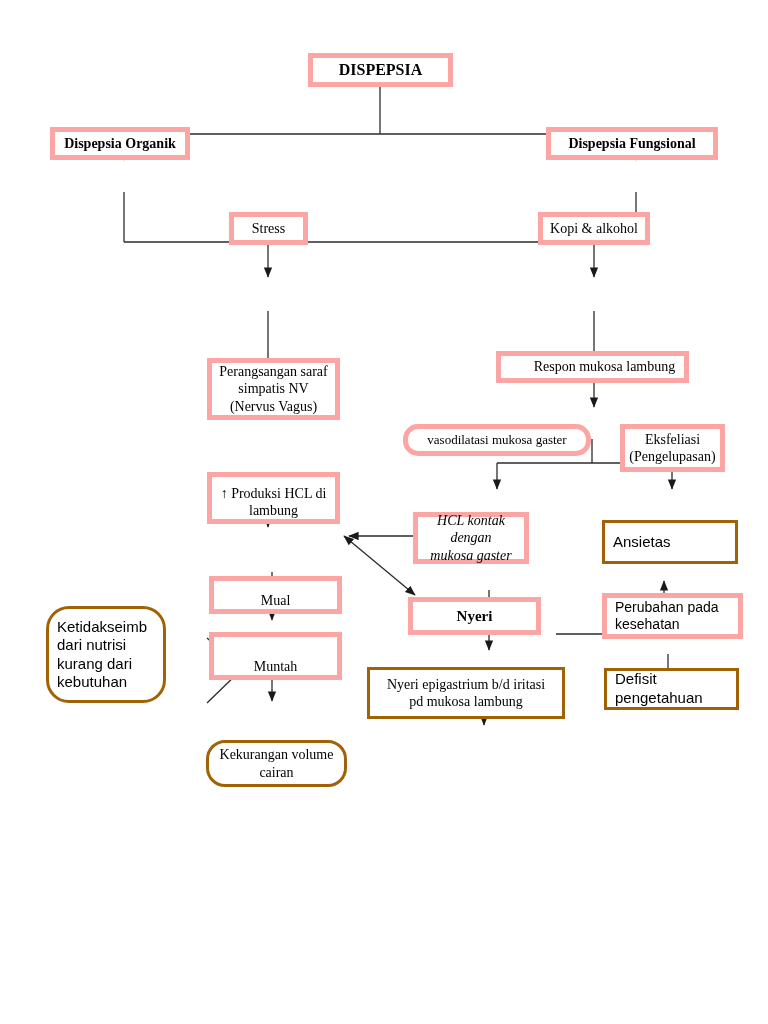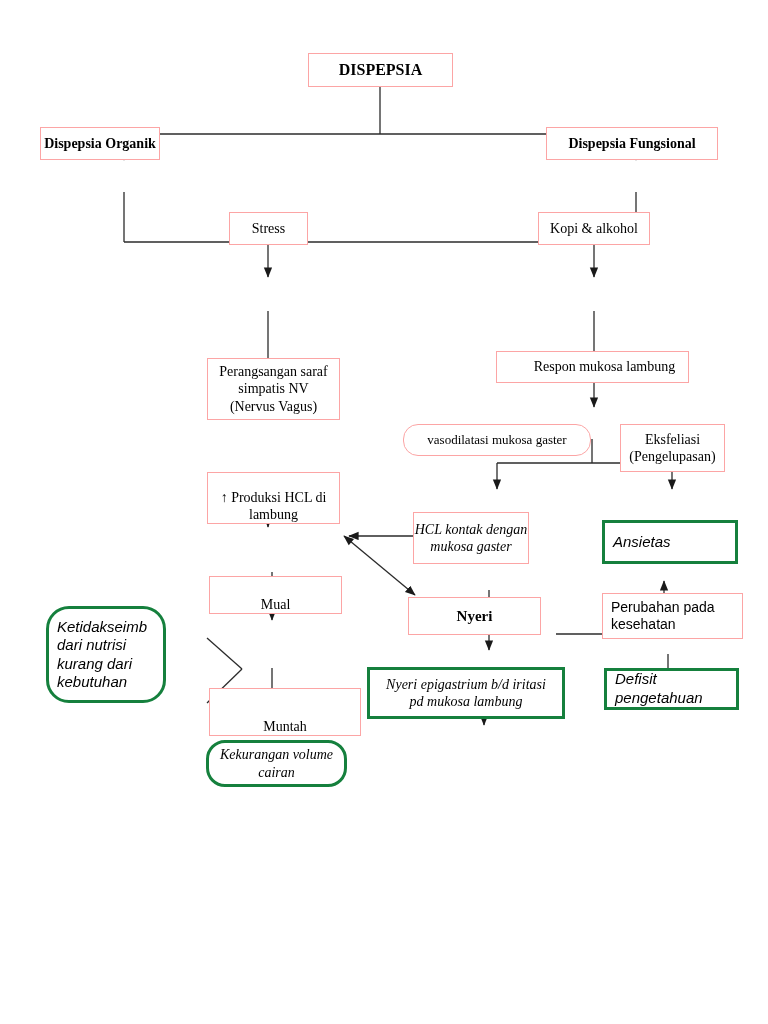--- a/index.html
+++ b/index.html
@@ -5,22 +5,22 @@
 <style>
   html,body{margin:0;padding:0;background:#ffffff;}
   body{width:768px;height:1024px;position:relative;overflow:hidden;
        font-family:"Liberation Serif","DejaVu Serif",serif;color:#000;}
   #canvas{position:absolute;left:0;top:0;width:768px;height:1024px;}
   svg.links{position:absolute;left:0;top:0;width:768px;height:1024px;pointer-events:none;}
   .node{position:absolute;box-sizing:border-box;background:#fff;
         display:flex;align-items:center;justify-content:center;text-align:center;}
   .node .tx{display:block;width:100%;line-height:1.22;}
   
-  .bd-thin{border:1px solid #fca5a5;}
-  .bd-thick{border:3px solid #15803d;font-style:italic;}
+  .bd-thin{border:5px solid #fca5a5;}
+  .bd-thick{border:3px solid #a16207;}
   
   .serif{font-family:"Liberation Serif","DejaVu Serif",serif;}
   .sans{font-family:"Liberation Sans","DejaVu Sans",sans-serif;}
   .bold{font-weight:bold;}
   .align-top{align-items:flex-end;}
   .align-left .tx{text-align:left;padding-left:8px;}
   .f13{font-size:13px;border-radius:15px;}
   .f14{font-size:14px;}
   .f15{font-size:15px;}
   .f16{font-size:16px;}
@@ -89,21 +89,21 @@
       <path d="M664,614 L664,581" marker-end="url(#ah)"></path>
 
       <path d="M668,654 L668,686" marker-end="url(#ah)"></path>
     </g>
   </svg>
 
   <div class="node bd-thin serif bold f16" style="left:308px;top:53px;width:145px;height:34px;">
     <span class="tx">DISPEPSIA</span>
   </div>
 
-  <div class="node bd-thin serif bold f14" style="left:40px;top:127px;width:120px;height:33px;">
+  <div class="node bd-thin serif bold f14" style="left:50px;top:127px;width:140px;height:33px;">
     <span class="tx">Dispepsia Organik</span>
   </div>
 
   <div class="node bd-thin serif bold f14" style="left:546px;top:127px;width:172px;height:33px;">
     <span class="tx">Dispepsia Fungsional</span>
   </div>
 
   <div class="node bd-thin serif f14" style="left:229px;top:212px;width:79px;height:33px;">
     <span class="tx">Stress</span>
   </div>
@@ -170,21 +170,21 @@
 
   <div class="node bd-thick sans f15 align-left" style="left:46px;top:606px;width:120px;height:97px;border-radius:23px;">
     <span class="tx">
       <span>Ketidakseimb</span><br>
       <span>dari nutrisi</span><br>
       <span>kurang dari</span><br>
       <span>kebutuhan</span>
     </span>
   </div>
 
-  <div class="node bd-thin serif f14 align-top pad-t6" style="left:209px;top:688px;width:152px;height:48px;">
+  <div class="node bd-thin serif f14 align-top pad-t6" style="left:209px;top:632px;width:133px;height:48px;">
     <span class="tx">Muntah</span>
   </div>
 
   <div class="node bd-thick sans f15 align-left align-top pad-t6" style="left:604px;top:668px;width:135px;height:42px;">
     <span class="tx">
       <span>Defisit</span><br>
       <span>pengetahuan</span>
     </span>
   </div>
 

